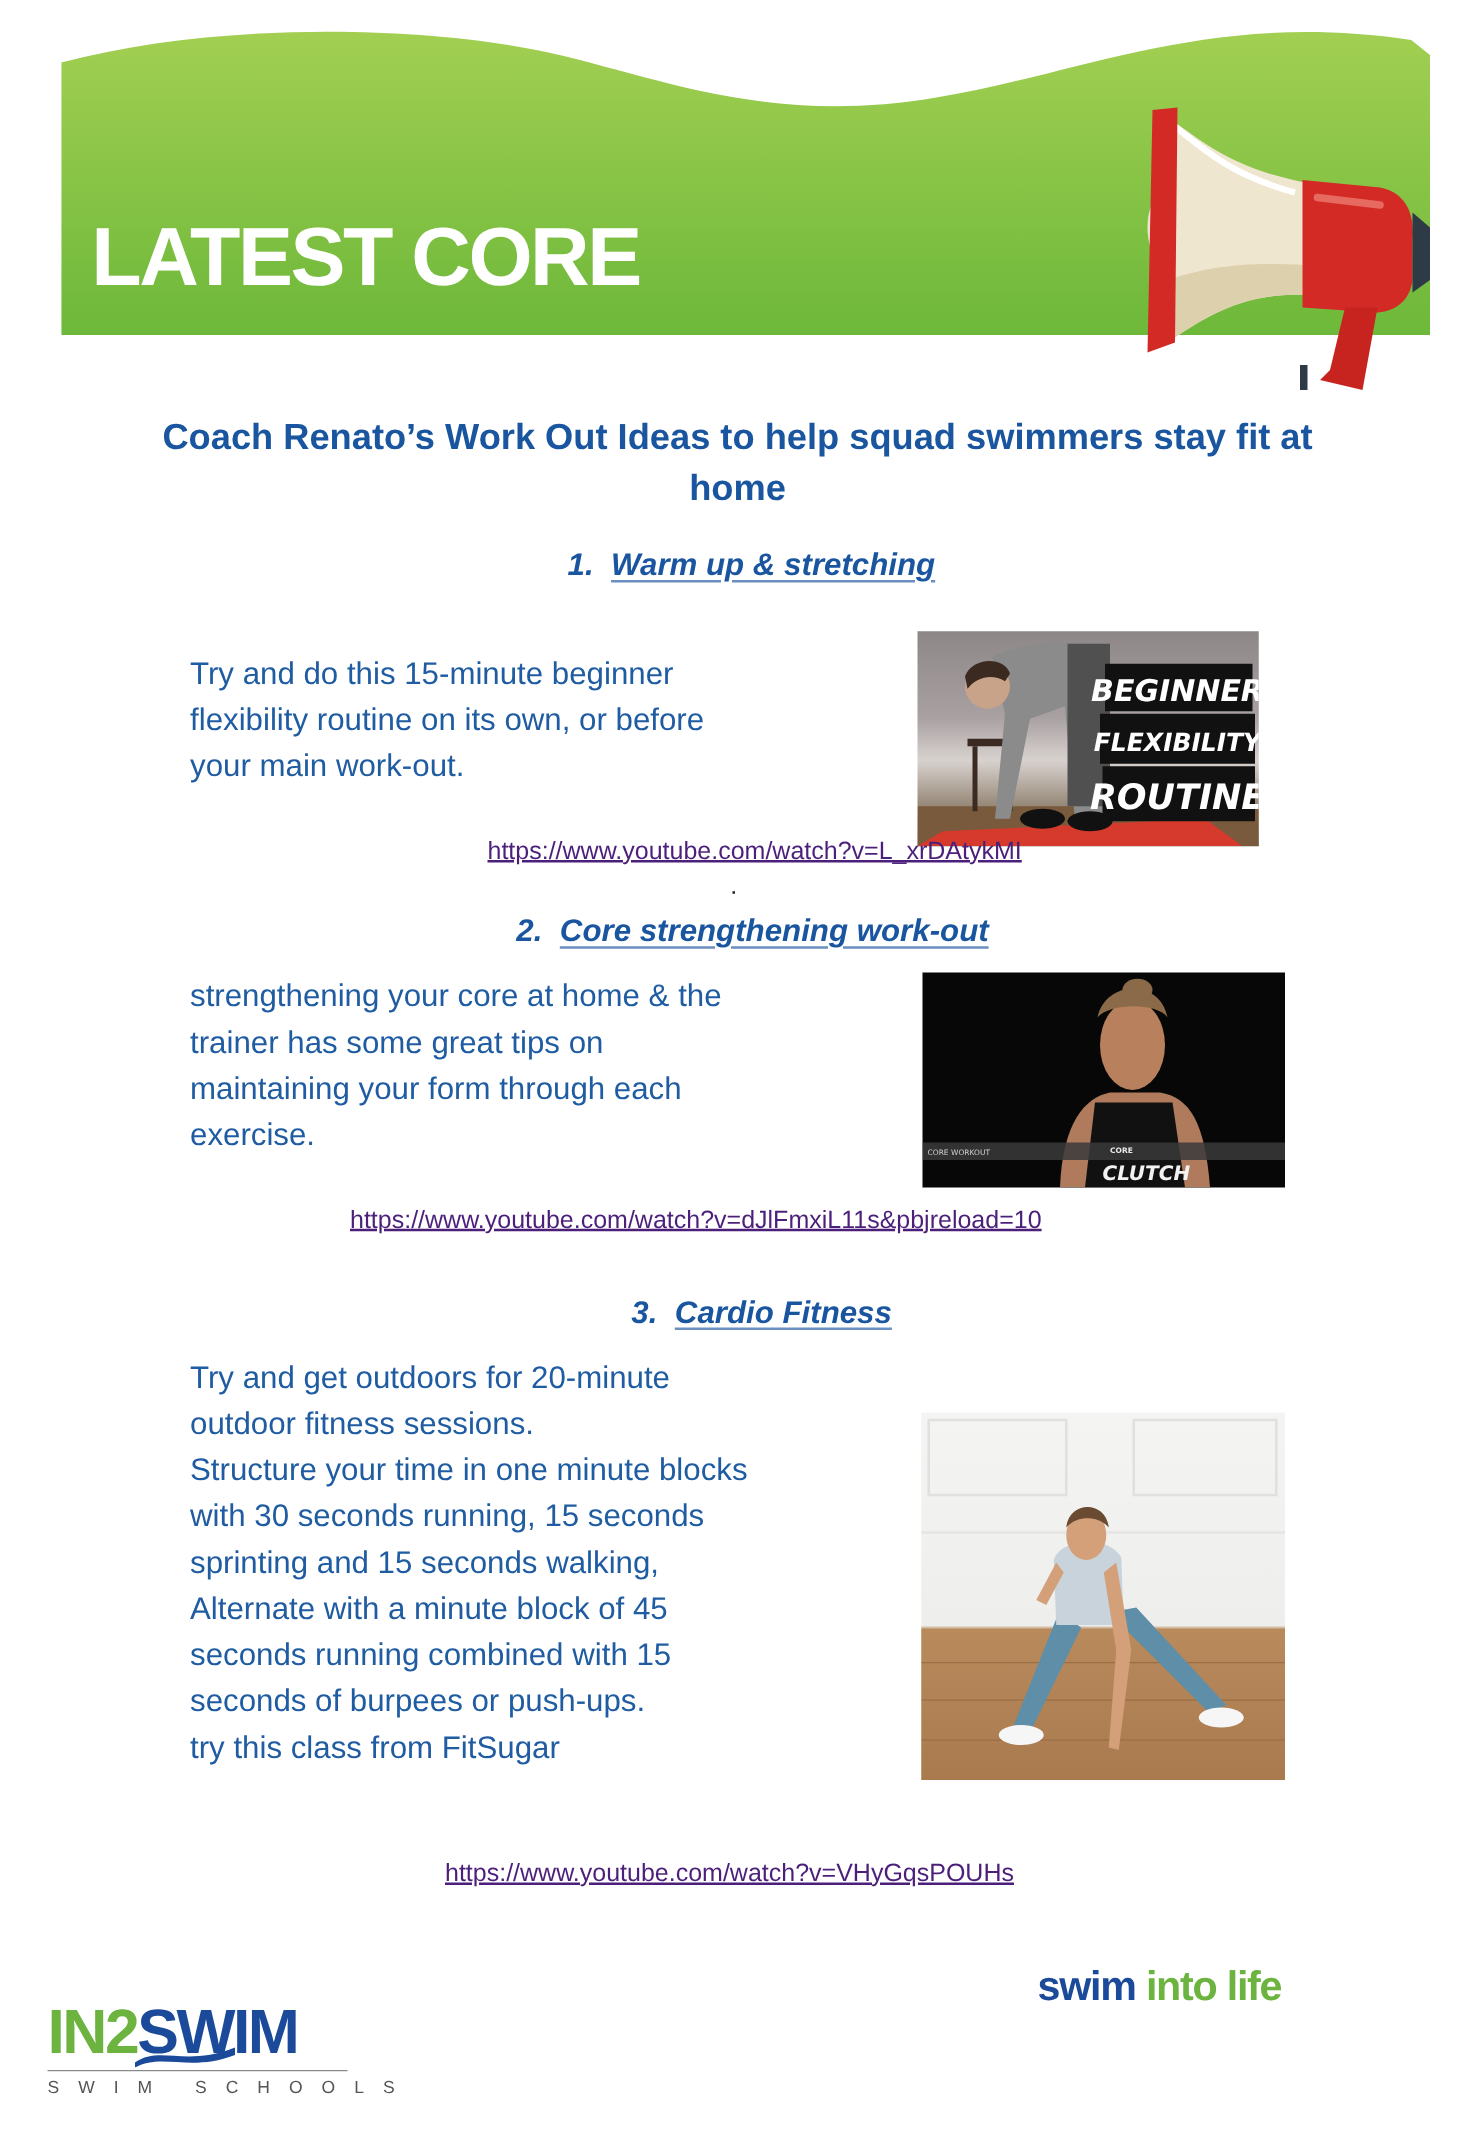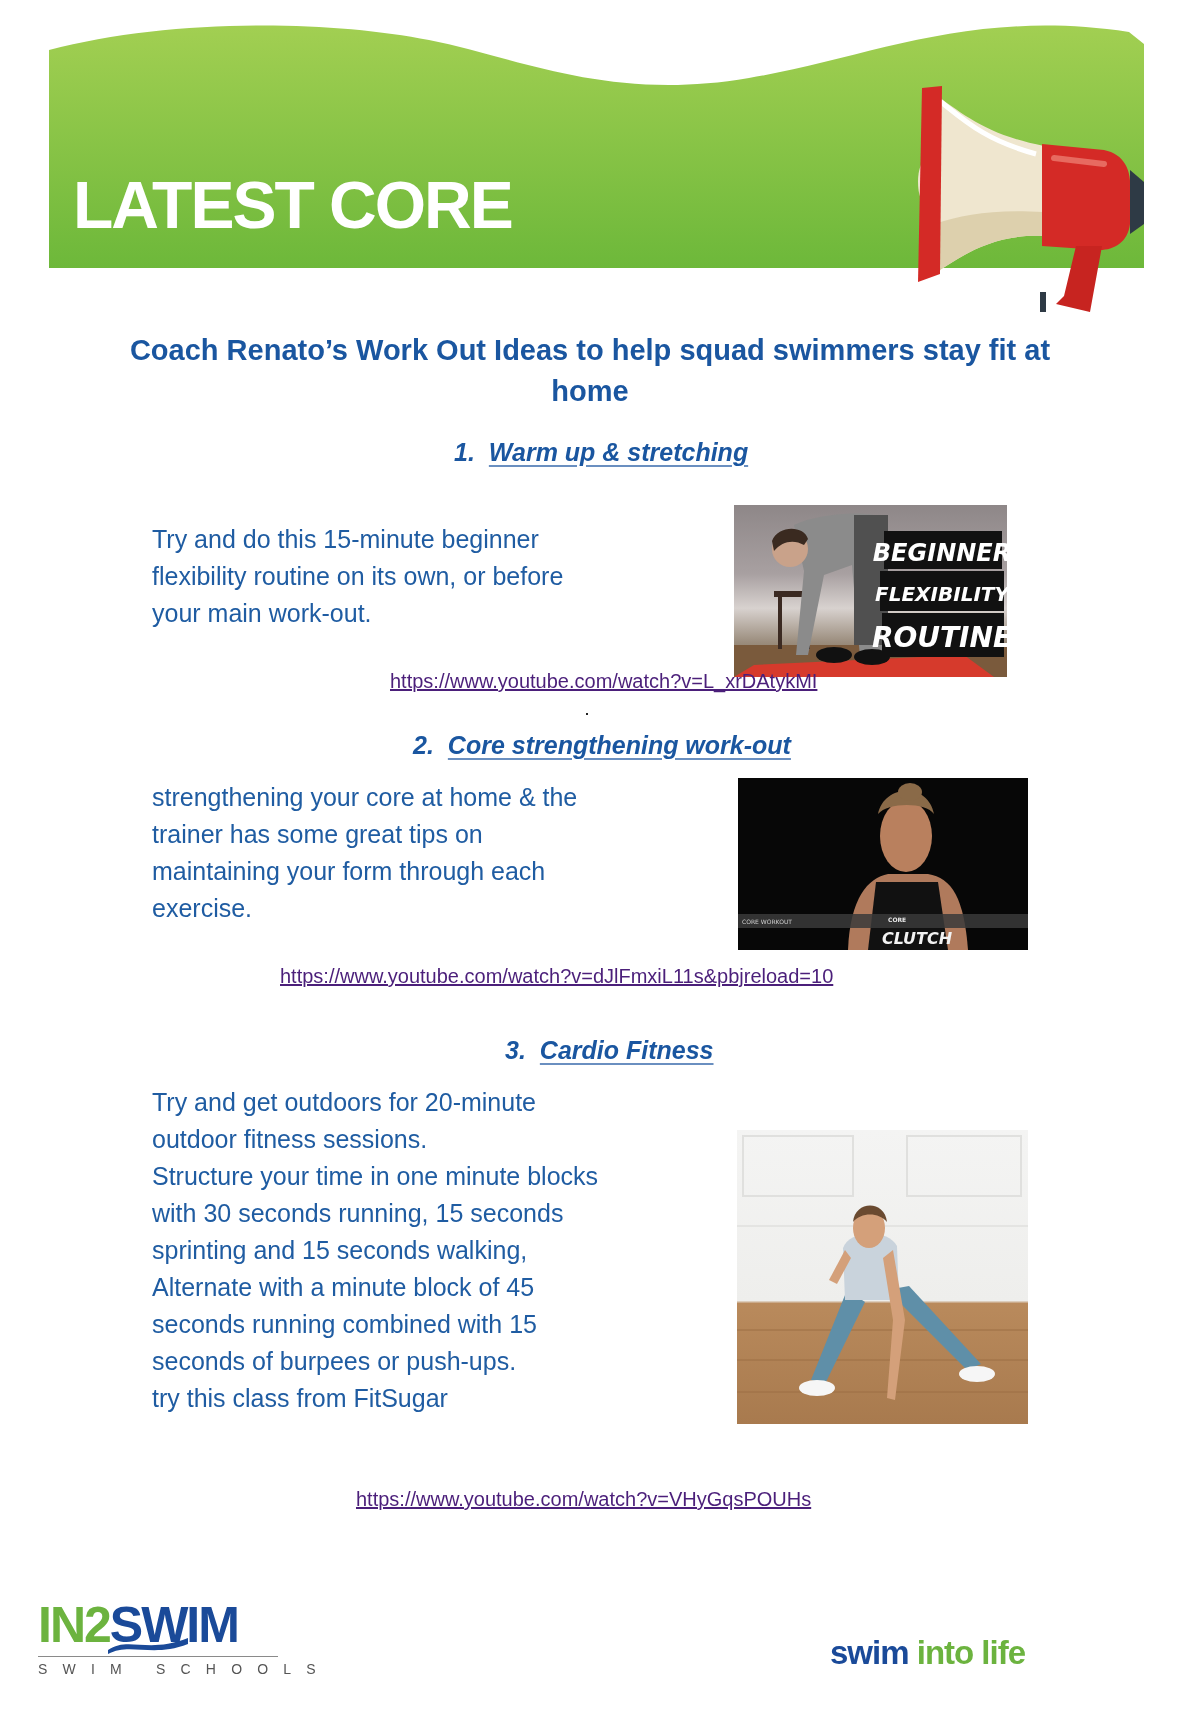--- a/index.html
+++ b/index.html
@@ -141,21 +141,21 @@
       font-family: "Liberation Sans", "DejaVu Sans", sans-serif;
       font-size: 14px;
       letter-spacing: 15.2px;
       color: #555;
       line-height: 1;
       white-space: nowrap;
     }
     .logo-tagline {
       position: absolute;
       left: 830px;
-      top: 1636px;
+      top: 1572px;
       font-family: "Liberation Sans", "DejaVu Sans", sans-serif;
       font-weight: bold;
       font-size: 33px;
       letter-spacing: -1px;
       line-height: 1;
       white-space: nowrap;
     }
     .logo-tagline .a { color: #1a4a99; }
     .logo-tagline .b { color: #6cb33f; }
   </style>

